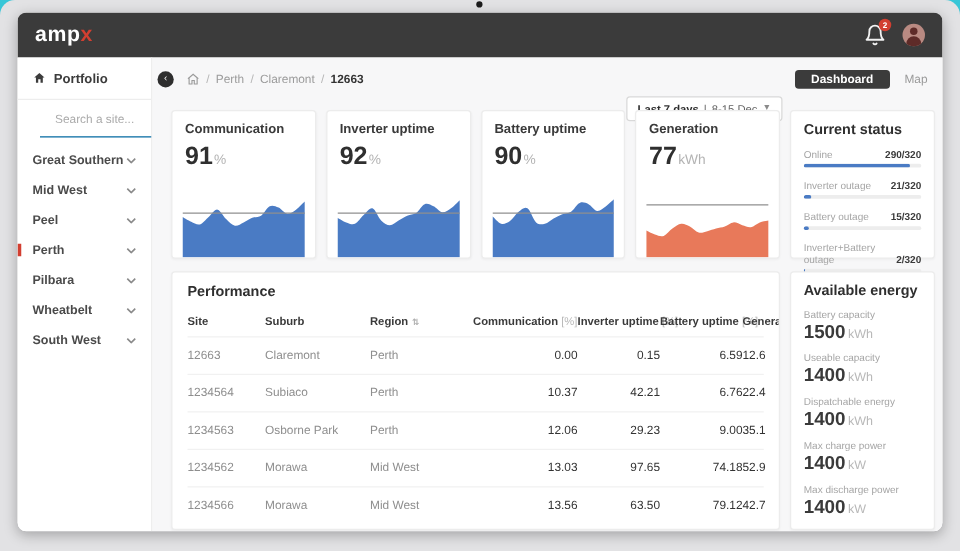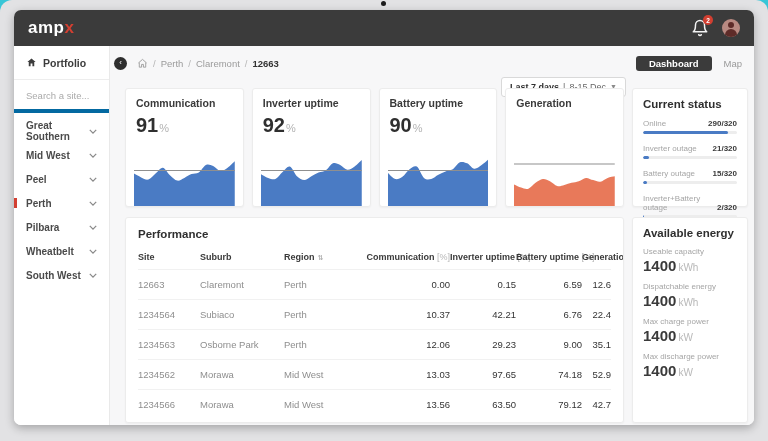--- a/index.html
+++ b/index.html
@@ -17,24 +17,24 @@
   .topbar-right { display:flex; align-items:center; gap:13px; }
   .bell-wrap { position:relative; width:18px; height:18px; cursor:pointer; }
   .badge { position:absolute; top:-4px; right:-4px; min-width:10px; height:10px; border-radius:5px; background:#d23f31; color:#fff; font-size:6.5px; font-weight:700; display:flex; align-items:center; justify-content:center; }
   .avatar { width:18px; height:18px; border-radius:50%; background:#b98a82; overflow:hidden; position:relative; cursor:pointer; }
   .avatar:before { content:""; position:absolute; top:3px; left:6px; width:6px; height:6px; border-radius:50%; background:#5e2b28; }
   .avatar:after { content:""; position:absolute; top:10px; left:3px; width:12px; height:9px; border-radius:6px 6px 0 0; background:#5e2b28; }
 
   .body-row { flex:1; display:flex; min-height:0; }
 
   
-  .sidebar { width:96px; background:#fff; border-right:1px solid #e9e9e9; display:flex; flex-direction:column; }
+  .sidebar { width:108px; background:#fff; border-right:1px solid #e9e9e9; display:flex; flex-direction:column; }
   .portfolio-row { height:34px; display:flex; align-items:center; gap:6px; padding:0 12px; border-bottom:1px solid #ededed; flex:0 0 34px; cursor:pointer; }
   .portfolio-row span { font-size:10.5px; font-weight:700; color:#3c3c3c; }
-  .search-row { display:flex; align-items:flex-start; padding:10px 12px 8px 12px; border-bottom:4px solid #0369a1; }
+  .search-row { display:flex; align-items:flex-start; padding:10px 12px 8px 12px; border-bottom:1px solid #0369a1;margin-left:18px; }
   .search-row input { border:none; outline:none; width:80px; font-size:9.5px; color:#555; font-family:inherit; background:transparent; }
   .search-row input::placeholder { color:#aaa; }
   .search-icon { margin-left:auto; color:#999; }
   .nav { padding:6px 0; }
   .nav-item { position:relative; height:24px; display:flex; align-items:center; padding:0 12px; cursor:pointer; }
   .nav-item .lbl { font-size:10px; font-weight:700; color:#4a4a4a; }
   .nav-item .chev { margin-left:auto; color:#8a8a8a; display:flex; }
   .nav-item.active:before { content:""; position:absolute; left:0; top:7px; width:3px; height:10px; background:#d23f31; }
 
   
@@ -240,20 +240,21 @@
           <div class="card kpi">
     <div class="kpi-title">Battery uptime</div>
     <div class="kpi-value"><span>90</span><span class="kpi-unit">%</span></div>
     <svg preserveAspectRatio="none" viewBox="0 0 100 54">
               <path d="M0,21.060000000000002C1.2,22.1,4.8,26.4,7.1,27.0C9.5,27.6,11.9,26.5,14.3,24.8C16.7,23.2,19.0,19.0,21.4,17.3C23.8,15.6,26.2,13.1,28.6,14.6C31.0,16.0,33.3,23.8,35.7,25.9C38.1,28.0,40.5,27.5,42.9,27.0C45.2,26.5,47.6,23.9,50.0,22.7C52.4,21.4,54.8,20.3,57.1,19.4C59.5,18.5,61.9,18.8,64.3,17.3C66.7,15.7,69.0,11.2,71.4,10.3C73.8,9.3,76.2,10.3,78.6,11.3C81.0,12.4,83.3,16.5,85.7,16.7C88.1,17.0,90.5,14.6,92.9,13.0C95.2,11.3,98.8,8.0,100.0,7.0L100,54L0,54Z" fill="#4a7bc4"></path>
               <line x1="0" x2="100" y1="18.4" y2="18.4" stroke="#8f8f8f" vector-effect="non-scaling-stroke"></line>
             </svg>
   </div>
           <div class="card kpi">
     <div class="kpi-title">Generation</div>
+    <div class="kpi-value"><span>77</span><span class="kpi-unit">kWh</span></div>
     <svg preserveAspectRatio="none" viewBox="0 0 100 54">
               <path d="M0,32.4C1.2,32.9,4.8,34.9,7.1,35.6C9.5,36.4,11.9,37.5,14.3,36.7C16.7,35.9,19.0,32.4,21.4,30.8C23.8,29.2,26.2,27.3,28.6,27.0C31.0,26.7,33.3,28.0,35.7,29.2C38.1,30.3,40.5,33.4,42.9,34.0C45.2,34.7,47.6,33.5,50.0,32.9C52.4,32.4,54.8,31.4,57.1,30.8C59.5,30.2,61.9,30.0,64.3,29.2C66.7,28.4,69.0,26.1,71.4,25.9C73.8,25.7,76.2,27.5,78.6,28.1C81.0,28.7,83.3,30.1,85.7,29.7C88.1,29.3,90.5,26.8,92.9,25.9C95.2,25.0,98.8,24.6,100.0,24.3L100,54L0,54Z" fill="#e8795a"></path>
               <line x1="0" x2="100" y1="11.9" y2="11.9" stroke="#8f8f8f" vector-effect="non-scaling-stroke"></line>
             </svg>
   </div>
           <div class="card status-card">
           <div class="panel-title">Current status</div>
           <div class="status-list">
               <div class="status-row">
     <div class="status-top">
@@ -353,20 +354,24 @@
                   <div class="td num">42.7</div>
                 </div>
               </div>
           </div>
         </div>
 
         <div class="card energy-card">
           <div class="panel-title">Available energy</div>
           <div>
               <div class="energy-item">
+    <div class="energy-lbl">Battery capacity</div>
+    <div class="energy-val"><span>1500</span><span class="energy-unit">kWh</span></div>
+  </div>
+              <div class="energy-item">
     <div class="energy-lbl">Useable capacity</div>
     <div class="energy-val"><span>1400</span><span class="energy-unit">kWh</span></div>
   </div>
               <div class="energy-item">
     <div class="energy-lbl">Dispatchable energy</div>
     <div class="energy-val"><span>1400</span><span class="energy-unit">kWh</span></div>
   </div>
               <div class="energy-item">
     <div class="energy-lbl">Max charge power</div>
     <div class="energy-val"><span>1400</span><span class="energy-unit">kW</span></div>

